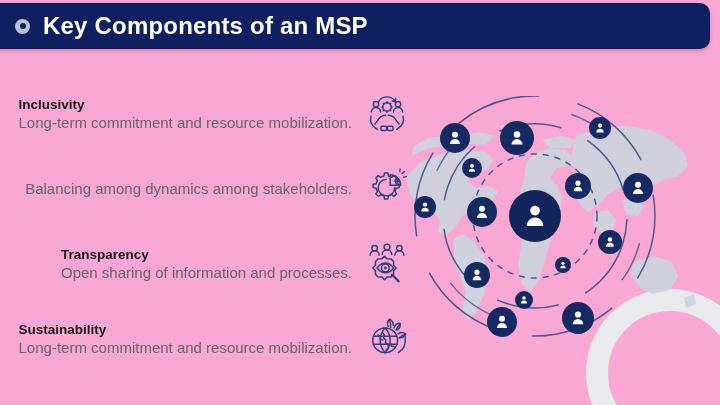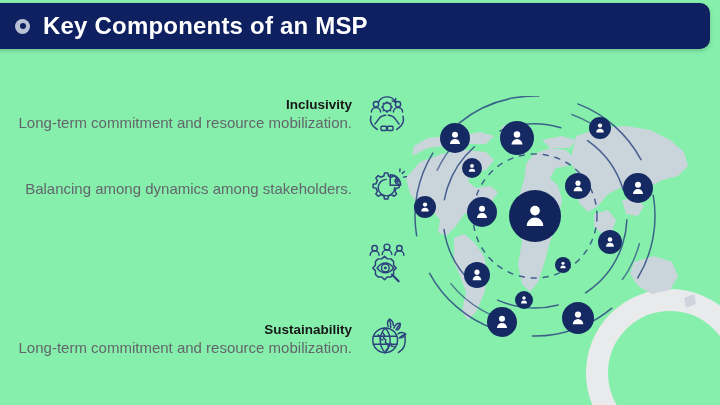--- a/index.html
+++ b/index.html
@@ -4,21 +4,21 @@
 <title>Key Components of an MSP</title>
 <style>
   html,body{margin:0;padding:0;}
   body{
     width:720px;height:405px;
     background:#ffffff;
     font-family:"Liberation Sans","DejaVu Sans",sans-serif;
     overflow:hidden;
     position:relative;
   }
-  #slide{position:absolute;inset:0;background:#86efac;overflow:hidden;}
+  #slide{position:absolute;inset:0;background:#f9a8d4;overflow:hidden;}
 
   
   .corner-watermark{
     position:absolute;right:-34px;bottom:-52px;
     width:124px;height:124px;border-radius:50%;
     border:22px solid #e9eaec;
     z-index:0;
   }
 
   
@@ -50,21 +50,21 @@
   
   .components{
     position:absolute;left:0px;top:82px;width:410px;
     z-index:4;
   }
   .component{
     display:flex;align-items:center;justify-content:flex-end;
     height:62px;margin-bottom:13px;
   }
   .component .texts{
-    text-align:right;padding-right:12px;
+    text-align:left;padding-right:12px;
   }
   .component .c-title{
     font-size:13.5px;font-weight:bold;color:#171717;
     line-height:17px;margin-bottom:2px;
   }
   .component .c-desc{
     font-size:15px;color:#63666b;line-height:15px;white-space:nowrap;
   }
   .component .c-icon{
     width:46px;height:46px;flex:0 0 auto;
@@ -136,20 +136,24 @@
             <path d="M36.7 14.3c-.4-.5-1-.7-1.6-.6-.9.1-1.2 1.2-.4 1.6.5.3 1.4.3 1.7.9.3.7-.4 1.3-1.2 1.3-.6 0-1.1-.2-1.4-.6"></path>
           </g>
           <g stroke-width="1.5">
             <path d="M40.6 8.2l2.3-2.3M42.2 12.2l3-.6M38 6.1l.2-3"></path>
           </g>
         </svg>
       </div>
     </div>
 
     <div class="component">
+      <div class="texts">
+        <div class="c-title">Transparency</div>
+        <div class="c-desc">Open sharing of information and processes.</div>
+      </div>
       <div class="c-icon">
         <svg width="44" height="44" viewBox="0 0 48 48" fill="none" stroke="#2c417c" stroke-width="1.6" stroke-linecap="round" stroke-linejoin="round">
           <circle cx="10.5" cy="7.8" r="3"></circle>
           <path d="M5.6 15.5c0-2.7 2.2-4.9 4.9-4.9s4.9 2.2 4.9 4.9"></path>
           <circle cx="24" cy="6.6" r="3.2"></circle>
           <path d="M18.8 14.8c0-2.9 2.3-5.2 5.2-5.2s5.2 2.3 5.2 5.2"></path>
           <circle cx="37.5" cy="7.8" r="3"></circle>
           <path d="M32.6 15.5c0-2.7 2.2-4.9 4.9-4.9s4.9 2.2 4.9 4.9"></path>
           <path d="M18.4 19.5h-4.1l-2.9 2.9v4.1l-2.9 2.9 2.9 2.9v4.1l2.9 2.9h4.1l2.9 2.9 2.9-2.9h4.1l2.9-2.9v-4.1l2.9-2.9-2.9-2.9v-4.1l-2.9-2.9h-4.1l-2.9-2.9z"></path>
           <path d="M13.2 29.4c2.7-3.5 5.7-5.3 9-5.3s6.3 1.8 9 5.3c-2.7 3.5-5.7 5.3-9 5.3s-6.3-1.8-9-5.3z"></path>

